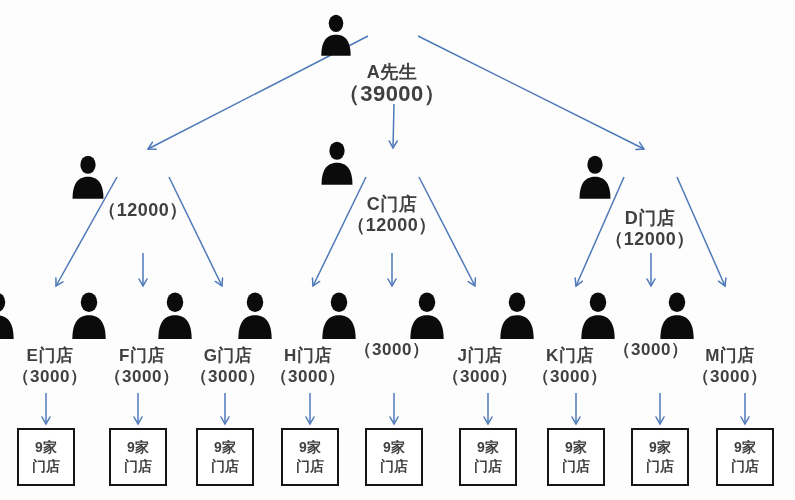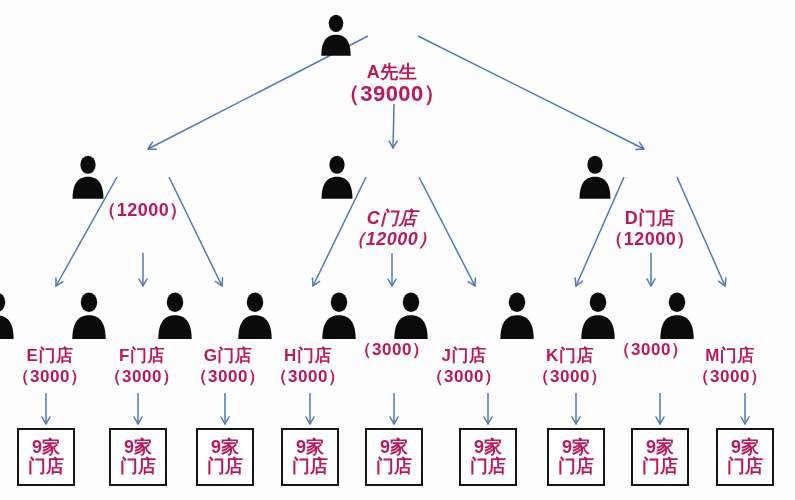--- a/index.html
+++ b/index.html
@@ -1,20 +1,20 @@
 <!DOCTYPE html>
 <html><head>
 <meta charset="utf-8">
 <style>
   html,body{margin:0;padding:0;background:#ffffff;}
   .stage{
     position:relative;width:795px;height:500px;background:#fdfdfd;
     overflow:hidden;
     font-family:"Liberation Sans","DejaVu Sans",sans-serif;
-    color:#be185d;
+    color:#404040;
   }
   #edges-layer{position:absolute;left:0;top:0;z-index:1;}
   .person-node{
     position:absolute;width:150px;text-align:center;z-index:2;
   }
   .person-icon{display:block;margin:0 auto;}
   .person-icon svg{display:block;}
   .node-label,.node-value{
     font-weight:700;line-height:21px;white-space:nowrap;
     letter-spacing:0.5px;
@@ -25,21 +25,21 @@
   .lv1 .node-label{margin-top:4px;font-size:18px;}
   .lv1 .node-value{font-size:22px;}
   .lv2 .node-label{margin-top:8px;font-size:18px;}
   .lv2 .node-value{font-size:18px;}
   .lv3 .node-label{margin-top:6px;font-size:17px;}
   .lv3 .node-value{font-size:17px;}
   .store-box{
     position:absolute;width:54px;height:54px;z-index:2;
     border:2px solid #151515;background:#fff;
     display:flex;flex-direction:column;align-items:center;justify-content:center;
-    font-weight:700;font-size:18px;line-height:19px;text-align:center;
+    font-weight:700;font-size:14px;line-height:19px;text-align:center;
   }
 </style>
 </head>
 <body>
 
 <div class="stage">
   <svg id="edges-layer" width="795" height="500" viewBox="0 0 795 500">
     <defs>
       <marker id="ah" markerWidth="12" markerHeight="12" refX="8" refY="5" orient="auto" markerUnits="userSpaceOnUse">
         <path id="ah-path" d="M1,1 L8,5 L1,9" fill="none" stroke-width="1.5" stroke-linecap="round" stroke="#4d79b8"></path>
@@ -82,21 +82,21 @@
   </div>
       <div class="person-node lv2" style="left: 68px; top: 154px;">
     <span class="person-icon">
       <svg viewBox="0 0 44 48" aria-hidden="true" style="fill: rgb(11, 11, 11);">
         <ellipse cx="22" cy="10.5" rx="8.4" ry="10"></ellipse>
         <path d="M5,48 C5,30 12,23.8 22,23.8 C32,23.8 39,30 39,48 Z"></path>
       </svg>
     </span>
     <div class="node-value">（12000）</div>
   </div>
-      <div class="person-node lv2" style="left: 317px; top: 154px; font-style: italic;">
+      <div class="person-node lv2" style="left: 317px; top: 140px;">
     <span class="person-icon">
       <svg viewBox="0 0 44 48" aria-hidden="true" style="fill: rgb(11, 11, 11);">
         <ellipse cx="22" cy="10.5" rx="8.4" ry="10"></ellipse>
         <path d="M5,48 C5,30 12,23.8 22,23.8 C32,23.8 39,30 39,48 Z"></path>
       </svg>
     </span>
     <div class="node-label">C门店</div>
     <div class="node-value">（12000）</div>
   </div>
       <div class="person-node lv2" style="left: 575px; top: 154px;">
@@ -151,21 +151,21 @@
   </div>
       <div class="person-node lv3" style="left: 317px; top: 292px;">
     <span class="person-icon">
       <svg viewBox="0 0 44 48" aria-hidden="true" style="fill: rgb(11, 11, 11);">
         <ellipse cx="22" cy="10.5" rx="8.4" ry="10"></ellipse>
         <path d="M5,48 C5,30 12,23.8 22,23.8 C32,23.8 39,30 39,48 Z"></path>
       </svg>
     </span>
     <div class="node-value">（3000）</div>
   </div>
-      <div class="person-node lv3" style="left: 389px; top: 292px;">
+      <div class="person-node lv3" style="left: 405px; top: 292px;">
     <span class="person-icon">
       <svg viewBox="0 0 44 48" aria-hidden="true" style="fill: rgb(11, 11, 11);">
         <ellipse cx="22" cy="10.5" rx="8.4" ry="10"></ellipse>
         <path d="M5,48 C5,30 12,23.8 22,23.8 C32,23.8 39,30 39,48 Z"></path>
       </svg>
     </span>
     <div class="node-label">J门店</div>
     <div class="node-value">（3000）</div>
   </div>
       <div class="person-node lv3" style="left: 495px; top: 292px;">

